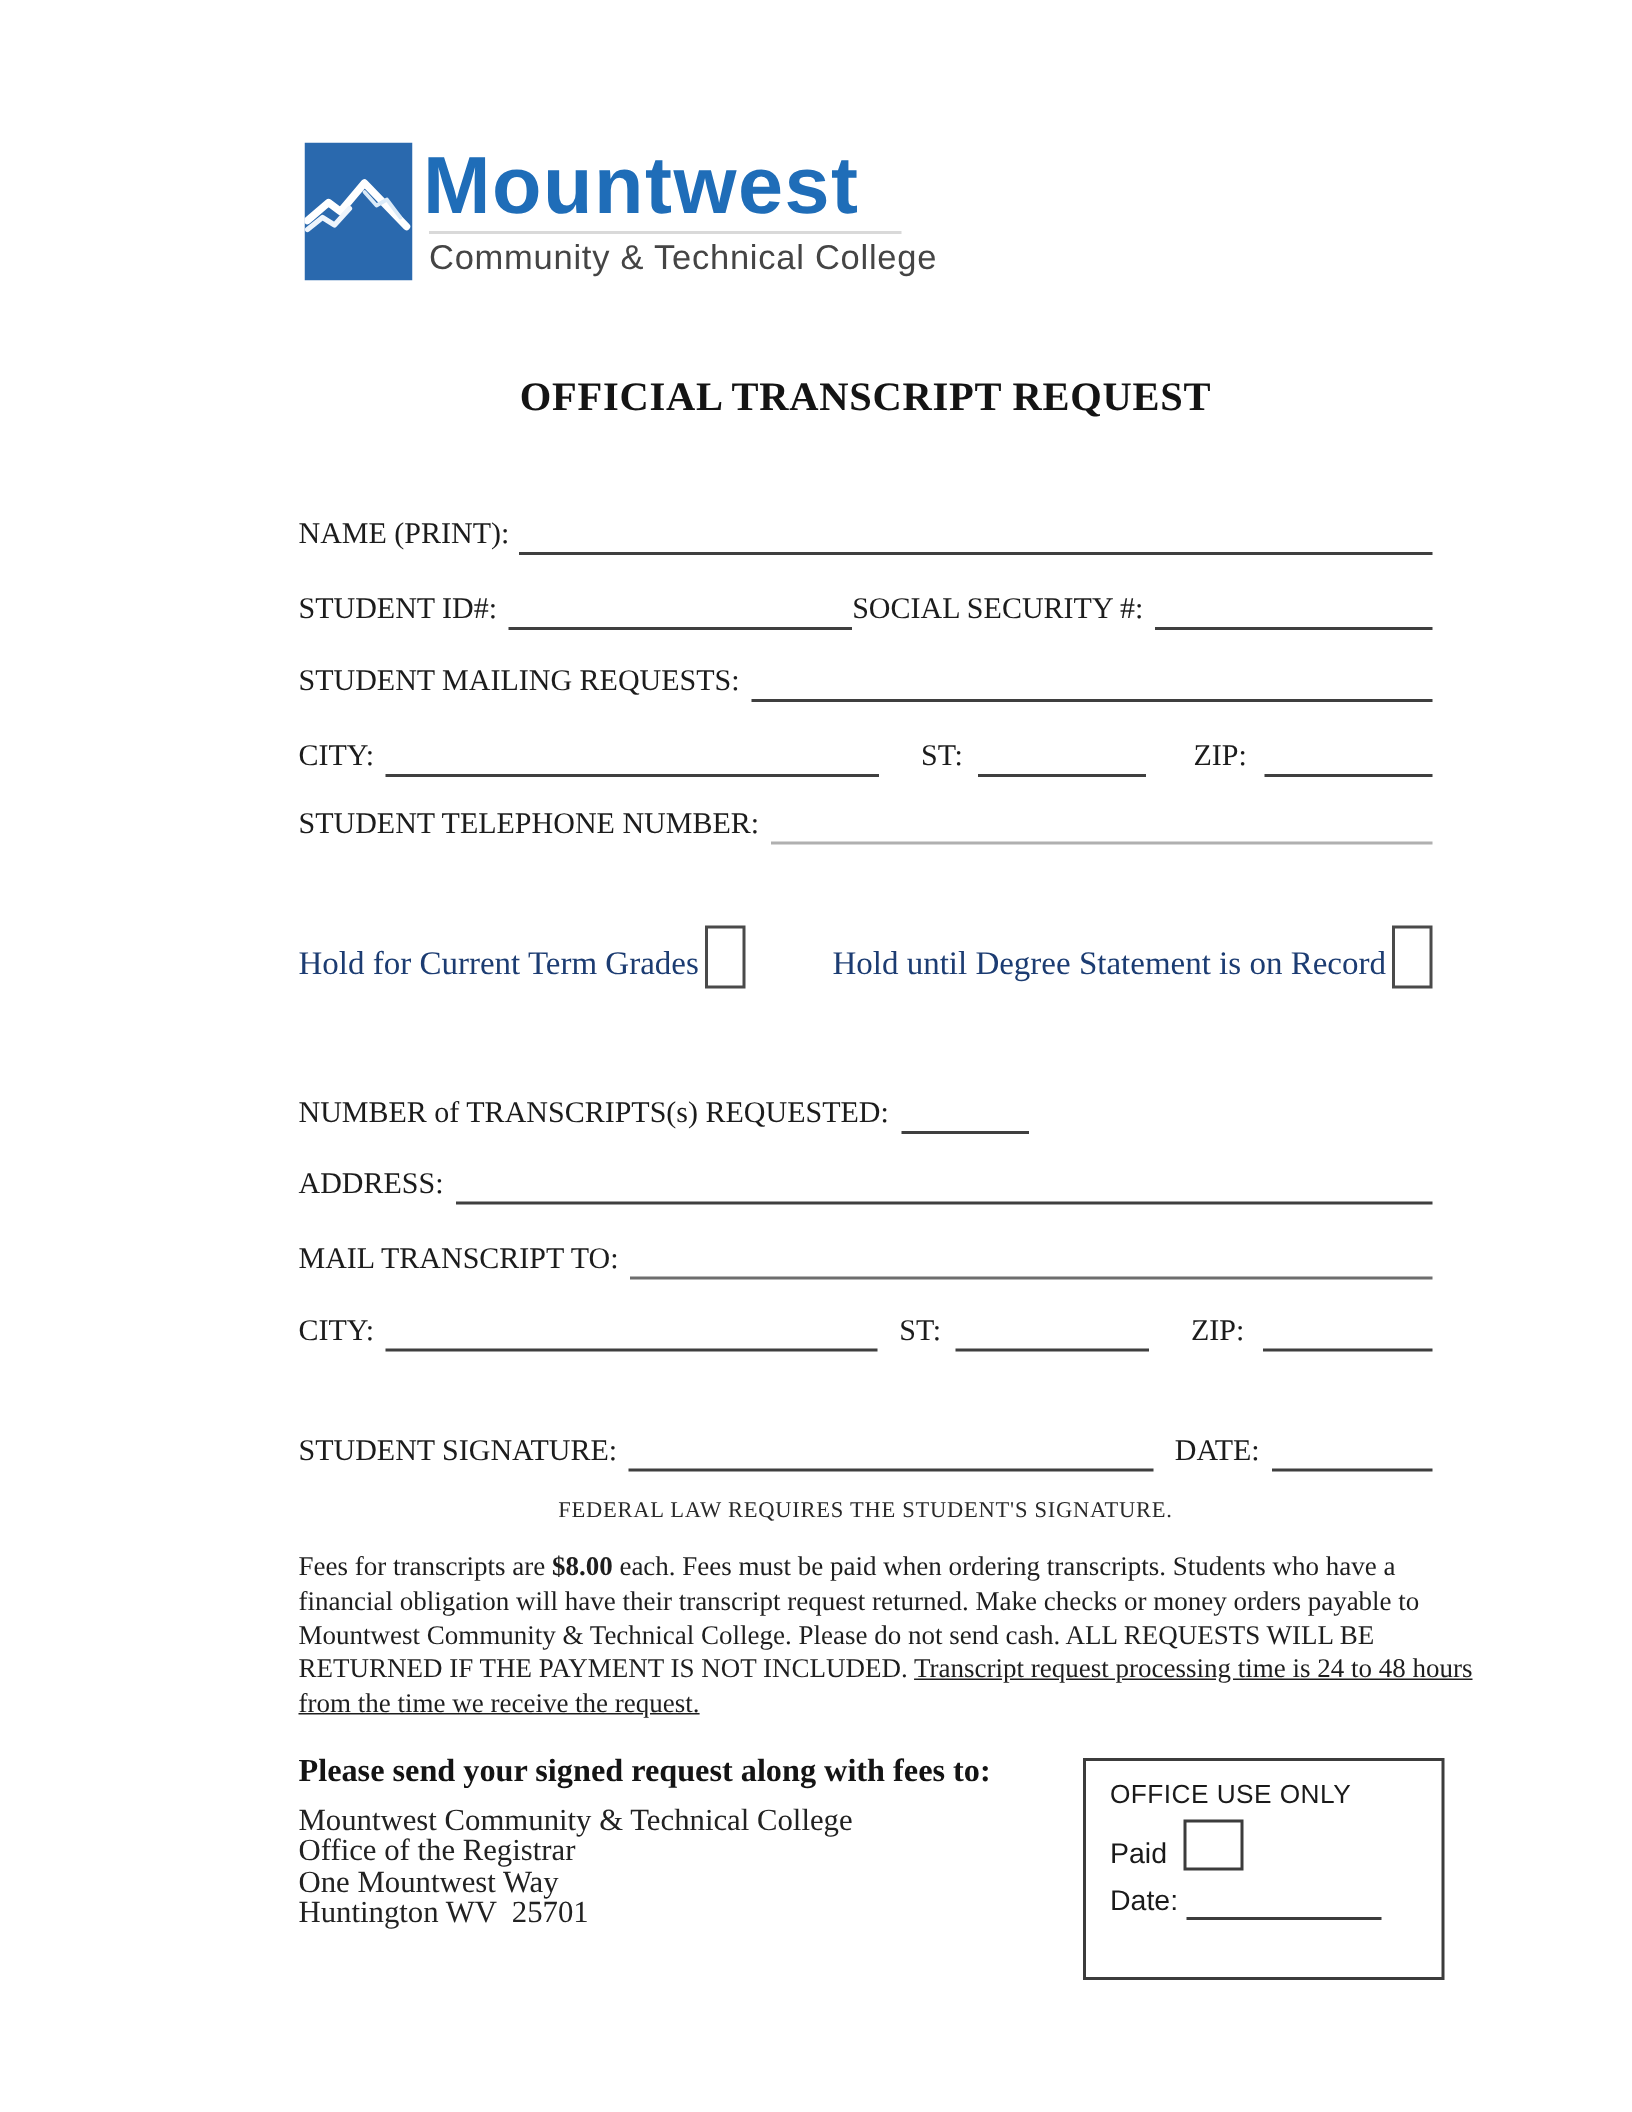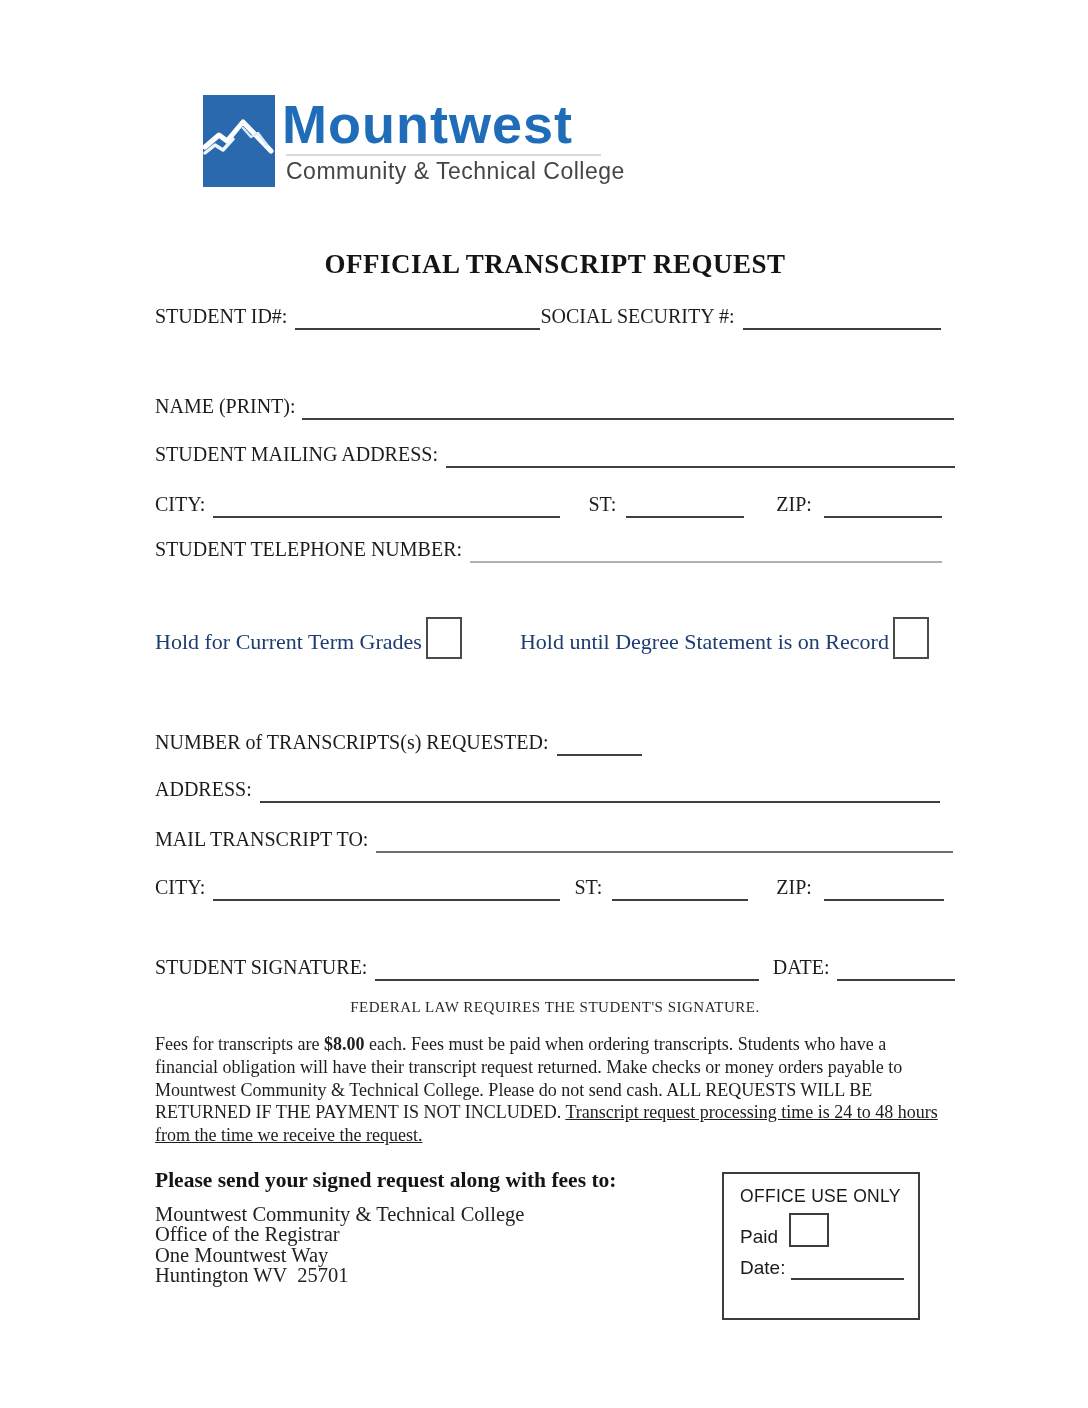--- a/index.html
+++ b/index.html
@@ -6,21 +6,21 @@
   html,body { background:#e8e8e8; }
   .page {
     position:relative;
     width:1088px; height:1408px;
     margin:0 auto;
     background:#ffffff;
     font-family:"Liberation Serif", serif;
     color:#1c1c1c;
     overflow:hidden;
   }
-  .content { padding:0 133px 0 155px; }
+  .content { padding:0 133px 0 155px;margin-left:44px; }
 
   
   .logo { display:flex; gap:7px; margin-left:203px; padding-top:95px; }
   .logo-icon { width:72px; height:92px; flex:0 0 auto; }
   .logo-textcol { display:flex; flex-direction:column; justify-content:flex-start; }
   .logo-name {
     font-family:"Liberation Sans", sans-serif;
     font-weight:600; font-size:54px; line-height:58px;
     color:#1f6db8; letter-spacing:1px;
   }
@@ -74,21 +74,21 @@
   .fees b { font-weight:bold; }
   .fees .uline { text-decoration:underline; }
 
   
   .send-heading { margin-top:21px; font-size:21.5px; font-weight:bold; color:#141414; }
   .send-address { margin-top:11px; font-size:20.5px; line-height:20.5px; color:#222; }
   .send-address div { white-space:pre-wrap; }
 
   .office-box {
     position:absolute; left:722px; top:1172px;
-    width:198px; height:148px;
+    width:241px; height:148px;
     border:2px solid #3c3c3c; background:#fff;
     font-family:"Liberation Sans", sans-serif;
     padding:12px 14px 0 16px;
   }
   .office-title { font-size:17.5px; color:#1a1a1a; letter-spacing:0.3px; }
   .office-paid-row { display:flex; align-items:flex-end; margin-top:6px; }
   .office-paid-lbl { font-size:19px; color:#1a1a1a; padding-bottom:2px; }
   .office-paid-box { width:40px; height:34px; border:2px solid #3c3c3c; margin-left:11px; margin-bottom:3px; }
   .office-date-row { display:flex; align-items:flex-end; margin-top:7px; }
   .office-date-lbl { font-size:19px; color:#1a1a1a; padding-bottom:1px; }
@@ -115,34 +115,34 @@
       <div class="logo-name">Mountwest</div>
       <div class="logo-rule"></div>
       <div class="logo-tagline">Community &amp; Technical College</div>
     </div>
   </div>
 
   <div class="content">
 
     <div class="doc-title">OFFICIAL TRANSCRIPT REQUEST</div>
 
+    <div class="row row-name">
+      <span class="lbl">NAME (PRINT):</span>
+      <span class="fline ml6" style="width:652px"></span>
+    </div>
+
     <div class="row row-id">
       <span class="lbl">STUDENT ID#:</span>
       <span class="fline ml8" style="width:245px"></span>
       <span class="lbl">SOCIAL SECURITY #:</span>
       <span class="fline ml8" style="width:198px"></span>
     </div>
 
-    <div class="row row-name">
-      <span class="lbl">NAME (PRINT):</span>
-      <span class="fline ml6" style="width:652px"></span>
-    </div>
-
     <div class="row row-mailadr">
-      <span class="lbl">STUDENT MAILING ADDRESS:</span>
+      <span class="lbl">STUDENT MAILING REQUESTS:</span>
       <span class="fline ml8" style="width:517px"></span>
     </div>
 
     <div class="row row-city1">
       <span class="lbl">CITY:</span>
       <span class="fline ml8" style="width:347px"></span>
       <span class="lbl ml28">ST:</span>
       <span class="fline ml10" style="width:118px"></span>
       <span class="lbl ml32">ZIP:</span>
       <span class="fline ml12" style="width:118px"></span>

